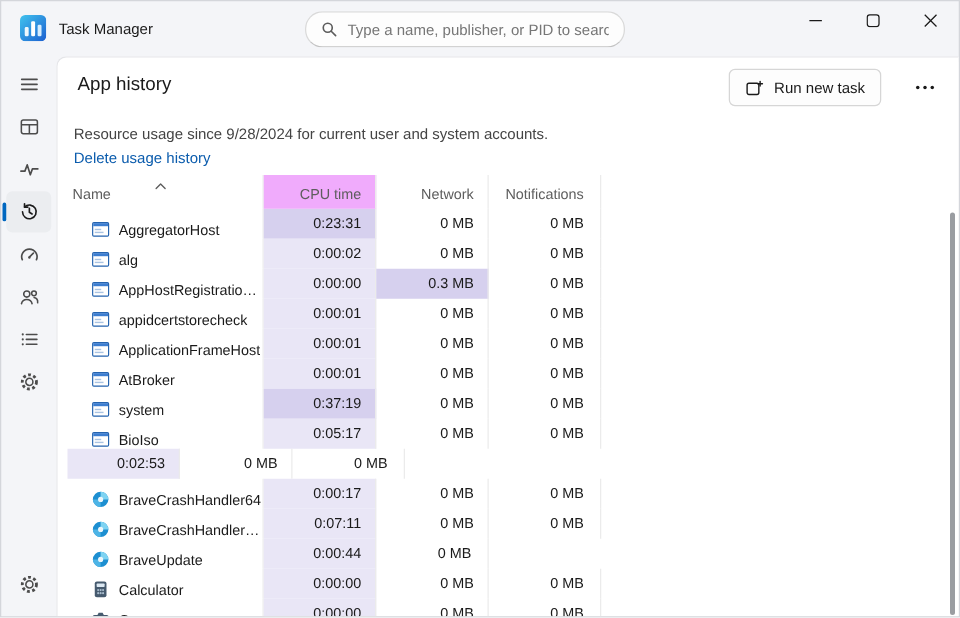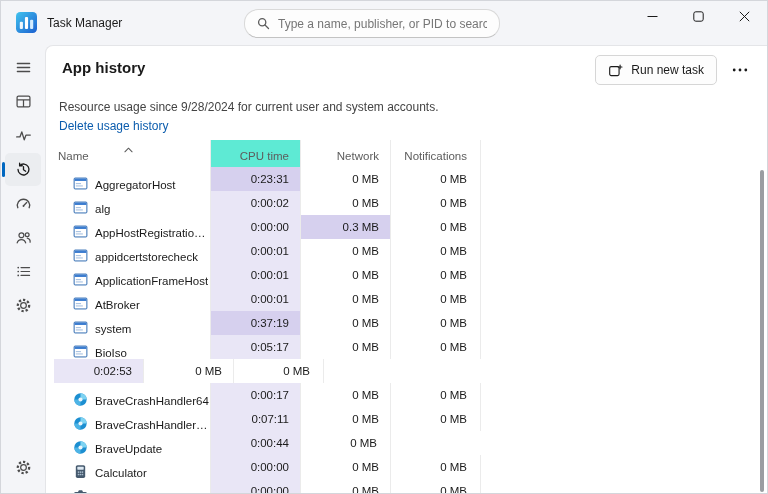--- a/index.html
+++ b/index.html
@@ -29,40 +29,40 @@
   .sidebar{position:absolute;left:0;top:44px;bottom:0;width:44px;display:flex;flex-direction:column;align-items:center;padding:6px 0 8px}
   .sb-item{position:relative;width:36px;height:33px;border-radius:5px;border:0;background:transparent;
     display:flex;align-items:center;justify-content:center;cursor:pointer;margin-bottom:1px;flex:none}
   .sb-item.selected{background:#ebedf0}
   .sb-item.selected::before{content:"";position:absolute;left:-3px;top:9px;width:3px;height:15px;border-radius:2px;background:var(--accent)}
   .sb-spacer{flex:1}
 
   
   .content{position:absolute;left:44px;top:44px;right:0;bottom:0;background:#ffffff;
     border-top-left-radius:8px;border-top:1px solid #e4e5e8;border-left:1px solid #e4e5e8;overflow:hidden}
-  .page-title{position:absolute;left:16px;top:13px;font-size:15px;font-weight:700;color:#1a1a1a}
-  .header-actions{position:absolute;top:9px;right:10px;display:flex;align-items:center;gap:6px}
+  .page-title{position:absolute;left:16px;top:13px;font-size:15px;font-weight:400;color:#1a1a1a}
+  .header-actions{position:absolute;top:9px;right:10px;display:flex;align-items:center;gap:18px}
   .run-btn{display:flex;align-items:center;gap:8px;height:30px;padding:0 12px;background:#fdfdfd;
     border:1px solid #d6d6d6;border-radius:5px;font-size:12px;color:#1a1a1a;cursor:pointer;
     font-family:"Liberation Sans","DejaVu Sans",sans-serif}
   .more-btn{width:34px;height:30px;border:0;background:transparent;border-radius:5px;cursor:pointer;
     display:flex;align-items:center;justify-content:center}
   .usage-summary{position:absolute;left:13px;top:54px;font-size:12px;color:#444}
   .delete-link{position:absolute;left:13px;top:73px;font-size:12px;color:var(--link);text-decoration:none;cursor:pointer}
 
   
   .table{position:absolute;left:8px;top:94px;right:0;bottom:0;font-size:12px}
   .thead{position:relative;display:flex;height:27px;color:#5d5d5d;font-size:11.5px}
   .cell{flex:none;display:flex;align-items:center}
   .col-name{width:157px;border-right:1px solid #ebebeb;padding-left:4px;overflow:hidden}
   .col-cpu,.col-net,.col-notif{width:90px;border-right:1px solid #ebebeb;justify-content:flex-end;padding-right:11px}
   .col-notif{padding-right:13px}
   .col-filler{flex:1;border:0}
   .thead .cell{align-items:flex-end;padding-bottom:5px}
-  .thead .col-cpu{background:#5eead4}
+  .thead .col-cpu{background:#f0abfc}
   .sort-caret{position:absolute;left:70px;top:3px}
 
   .row{display:flex;height:24px}
   .row .col-name{color:#1a1a1a;gap:7px;padding-left:19px;align-items:flex-end}
   .row-label{white-space:nowrap;overflow:hidden;text-overflow:ellipsis;font-size:11.5px}
   .row-icon{width:15px;height:15px;flex:none;display:inline-flex}
   .row-icon svg{width:15px;height:15px}
   .row .col-cpu,.row .col-net,.row .col-notif{color:#1a1a1a;font-size:11.5px}
   .heat1{background:var(--heat-low)}
   .heat2{background:var(--heat-high)}

